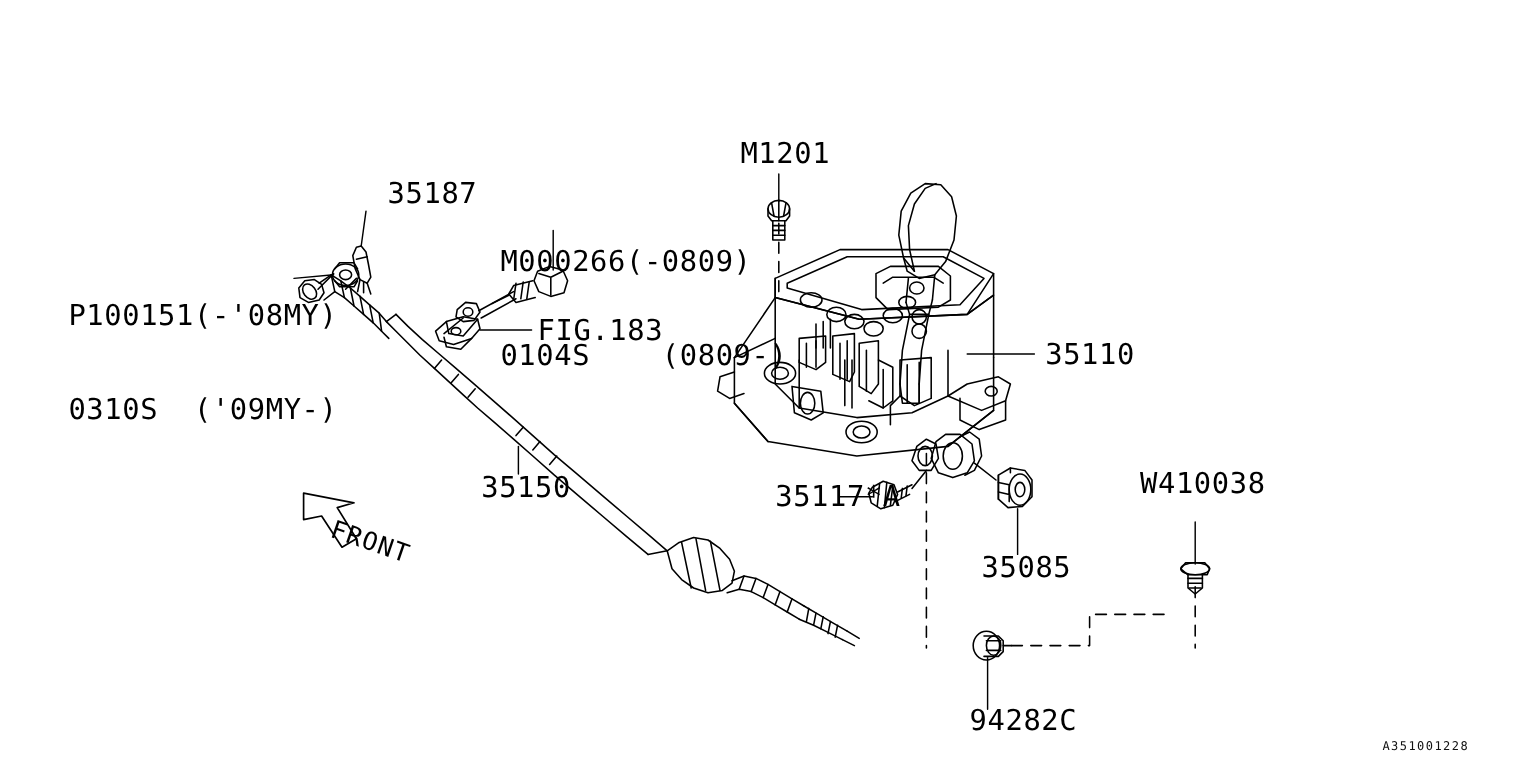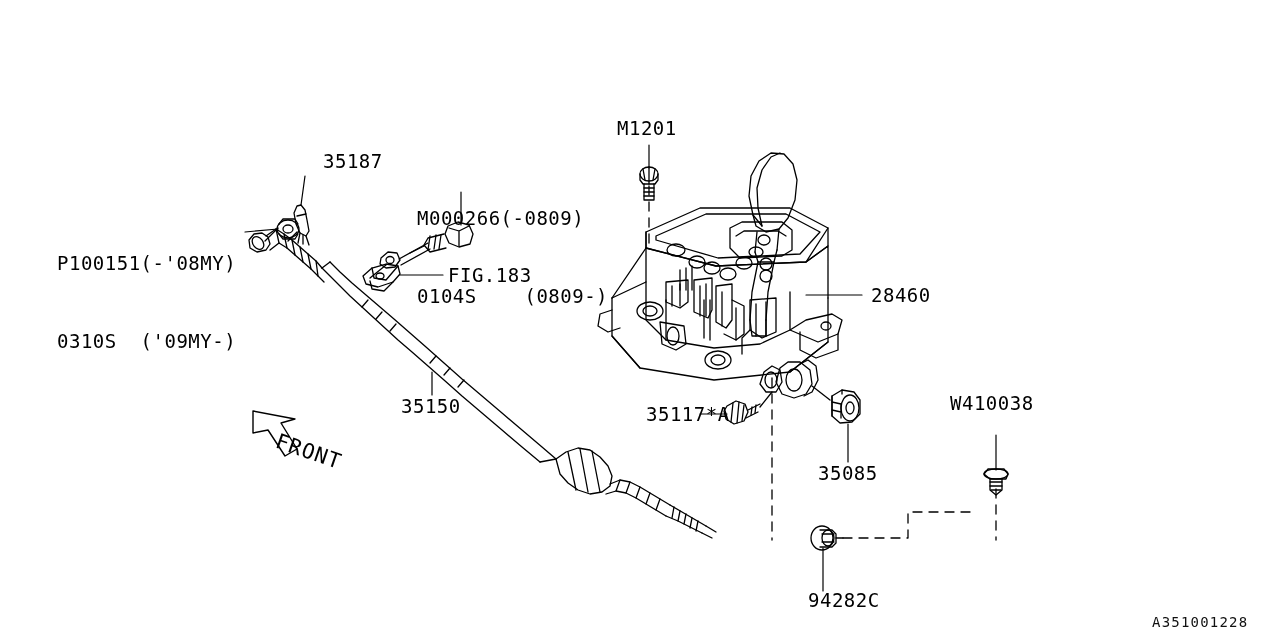--- a/index.html
+++ b/index.html
@@ -24,34 +24,34 @@
     position: absolute;
     left: 0;
     top: 0;
     width: 1280px;
     height: 640px;
   }
   .lbl {
     position: absolute;
     color: #000000;
     font-family: "DejaVu Sans Mono", monospace;
-    font-size: 19px;
+    font-size: 24px;
     letter-spacing: 0.5px;
     white-space: pre;
     line-height: 23px;
   }
   .lbl-2line { line-height: 26px; }
   .lbl-front {
     font-size: 21px;
     letter-spacing: 1px;
     transform: rotate(19deg);
     transform-origin: left top;
   }
   .lbl-id {
-    font-size: 14px;
+    font-size: 10px;
     letter-spacing: 1.2px;
     color: #111111;
   }
 </style>
 </head>
 <body>
 
 <div id="sheet">
 
   <svg id="artwork" viewBox="0 0 1280 640" xmlns="http://www.w3.org/2000/svg" fill="none" stroke="#000000" stroke-width="1.3" stroke-linecap="round" stroke-linejoin="round">
@@ -280,21 +280,21 @@
 
   <div class="lbl lbl-2line" style="left:417px; top:153px;">
     <div>M000266(-0809)</div>
     <div>0104S    (0809-)</div>
   </div>
 
   <div class="lbl" style="left:448px; top:264px;">FIG.183</div>
 
   <div class="lbl" style="left:617px; top:117px;">M1201</div>
 
-  <div class="lbl" style="left:871px; top:284px;">28460</div>
+  <div class="lbl" style="left:871px; top:284px;">35110</div>
 
   <div class="lbl" style="left:401px; top:395px;">35150</div>
 
   <div class="lbl" style="left:646px; top:403px;">35117*A</div>
 
   <div class="lbl" style="left:818px; top:462px;">35085</div>
 
   <div class="lbl" style="left:950px; top:392px;">W410038</div>
 
   <div class="lbl" style="left:784px; top:589px;margin-left:24px;">94282C</div>

